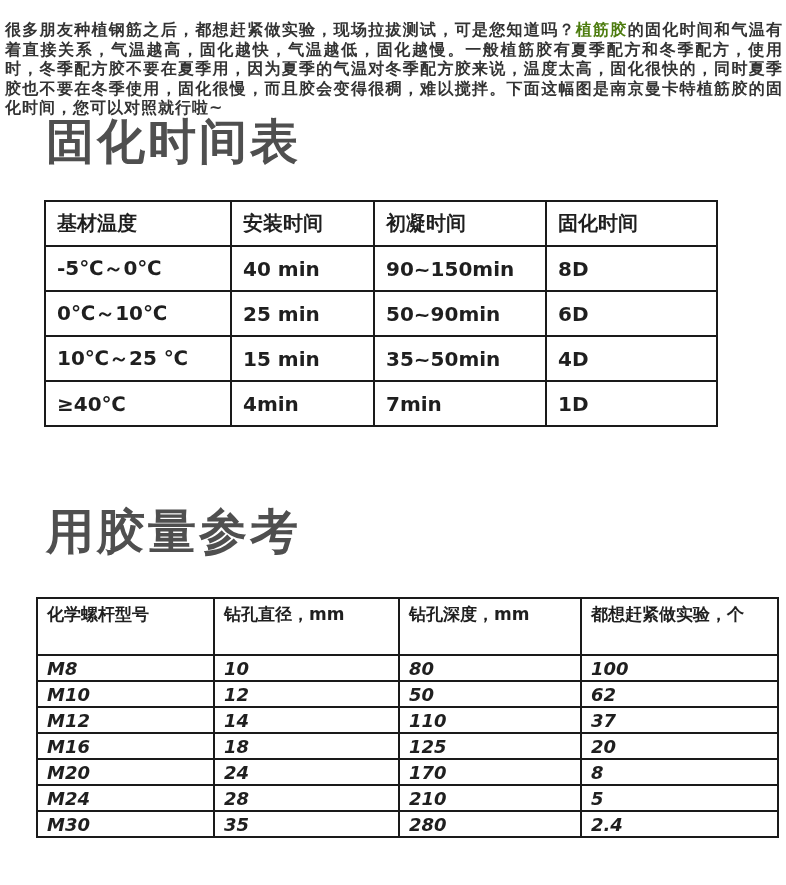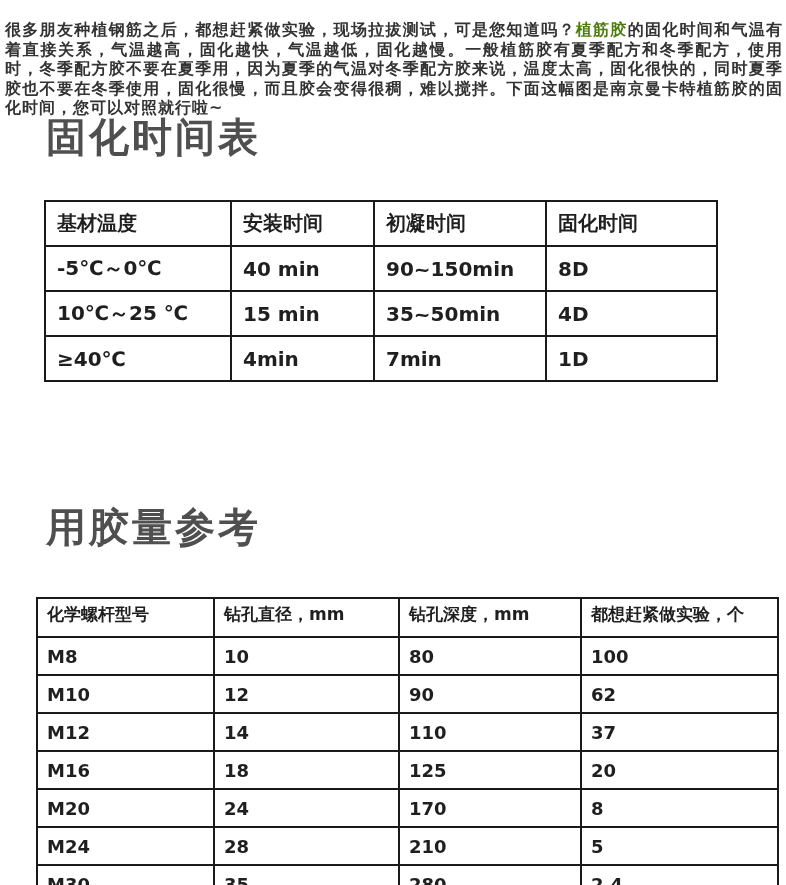--- a/index.html
+++ b/index.html
@@ -8,21 +8,21 @@
     font-family:"DejaVu Sans",sans-serif;overflow:hidden;
   }
   .intro{
     position:absolute;left:5px;top:4px;width:778px;
     font-size:16px;font-weight:bold;color:#333333;
     line-height:19.5px;letter-spacing:1px;text-align:justify;
   }
   .intro .kw{color:#4d7c0f;font-weight:900;}
   .sec-title{
     position:absolute;left:46px;margin:0;
-    font-size:40px;font-weight:900;color:#4f4f4f;letter-spacing:3px;
+    font-size:48px;font-weight:900;color:#4f4f4f;letter-spacing:3px;
     font-family:"DejaVu Sans",sans-serif;
   }
   #curing-title{top:110px;}
   #glue-title{top:500px;}
   table{border-collapse:collapse;table-layout:fixed;position:absolute;background:#fff;}
   td,th{
     border:2px solid #1a1a1a;text-align:left;font-weight:bold;color:#1f1f1f;
     overflow:hidden;white-space:nowrap;
   }
   
@@ -30,23 +30,23 @@
   #curing-table th,#curing-table td{font-size:20px;padding:0 0 0 11px;vertical-align:middle;}
   #curing-table tr{height:45px;}
   #curing-table col:nth-child(1){width:186px;}
   #curing-table col:nth-child(2){width:143px;}
   #curing-table col:nth-child(3){width:172px;}
   #curing-table col:nth-child(4){width:171px;}
   
   #glue-table{left:36px;top:597px;width:741px;}
   #glue-table th{font-size:17px;padding:4px 0 0 9px;vertical-align:top;font-weight:bold;}
   #glue-table th .wrapbox{display:block;width:155px;white-space:normal;line-height:22px;}
-  #glue-table thead tr{height:39px;}
+  #glue-table thead tr{height:57px;}
   #glue-table td{font-size:18px;padding:0 0 0 9px;vertical-align:middle;}
-  #glue-table tbody tr{height:38px;}
+  #glue-table tbody tr{height:26px;font-style:italic;}
   #glue-table col:nth-child(1){width:177px;}
   #glue-table col:nth-child(2){width:185px;}
   #glue-table col:nth-child(3){width:182px;}
   #glue-table col:nth-child(4){width:197px;}
   
   .wm-gap{position:absolute;background:#ffffff;height:9px;top:849px;z-index:5;}
   .wm1{left:612px;width:14px;}
   .wm2{left:648px;width:26px;}
   .wm3{left:690px;width:8px;}
   .wm4{left:703px;width:5px;}
@@ -75,20 +75,26 @@
       <th>初凝时间</th>
       <th>固化时间</th>
     </tr>
   </thead>
   <tbody>
     <tr>
       <td>-5℃～0℃</td>
       <td>40 min</td>
       <td>90~150min</td>
       <td>8D</td>
+    </tr>
+    <tr>
+      <td>0℃～10℃</td>
+      <td>25 min</td>
+      <td>50~90min</td>
+      <td>6D</td>
     </tr>
     <tr>
       <td>10℃～25 ℃</td>
       <td>15 min</td>
       <td>35~50min</td>
       <td>4D</td>
     </tr>
     <tr>
       <td>≥40℃</td>
       <td>4min</td>
@@ -126,21 +132,21 @@
   <tbody>
     <tr>
       <td>M8</td>
       <td>10</td>
       <td>80</td>
       <td>100</td>
     </tr>
     <tr>
       <td>M10</td>
       <td>12</td>
-      <td>90</td>
+      <td>50</td>
       <td>62</td>
     </tr>
     <tr>
       <td>M12</td>
       <td>14</td>
       <td>110</td>
       <td>37</td>
     </tr>
     <tr>
       <td>M16</td>

